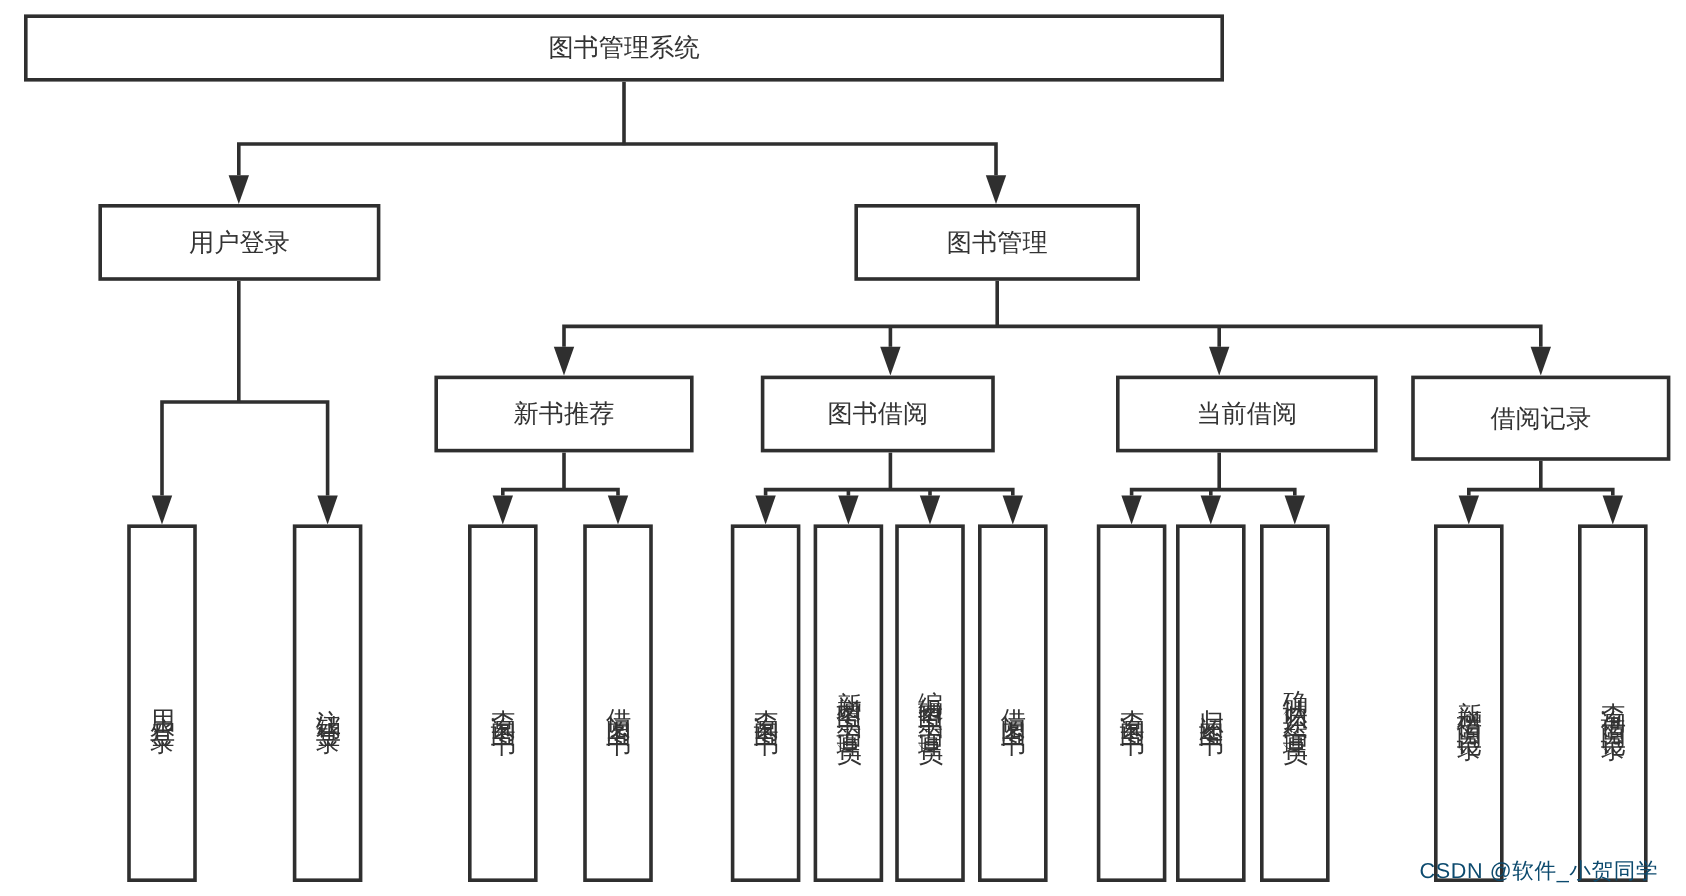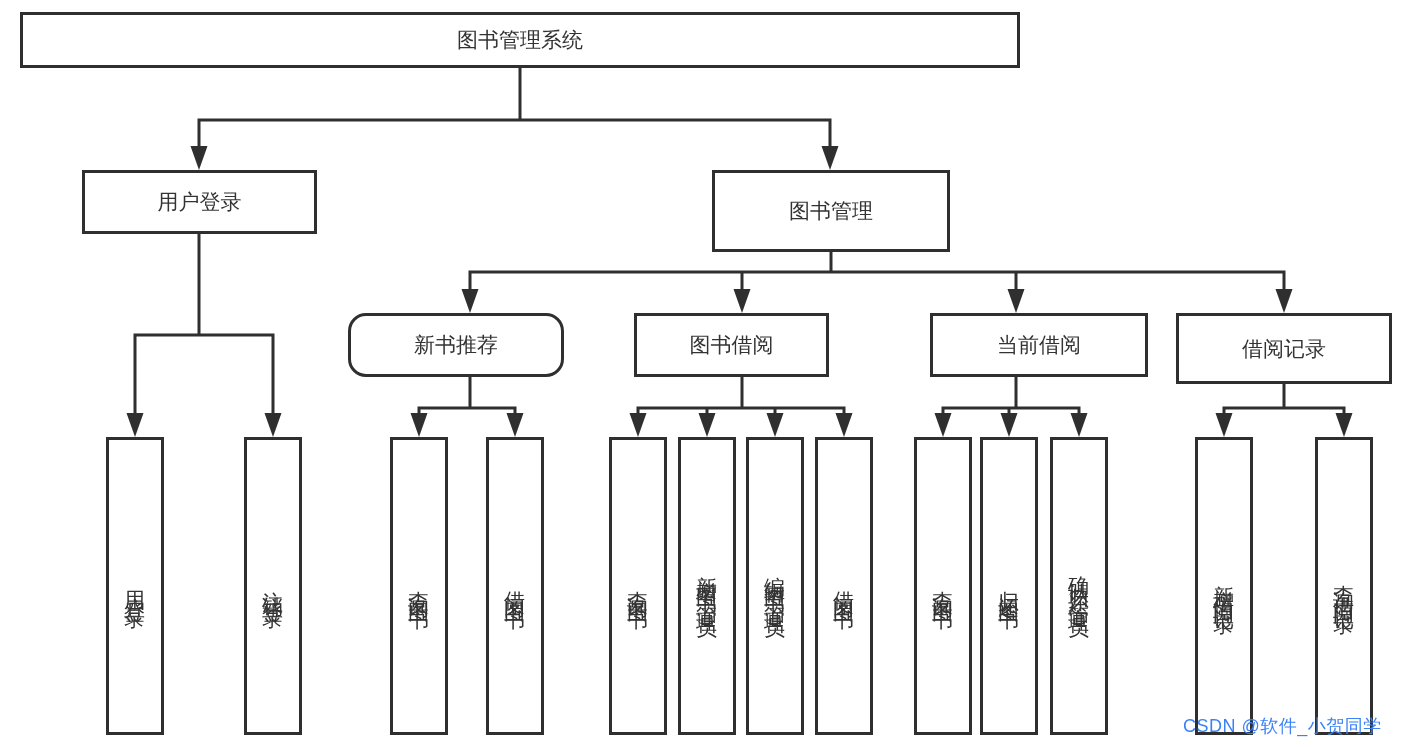--- a/index.html
+++ b/index.html
@@ -30,21 +30,21 @@
     letter-spacing: 6px;
     line-height: 1.1;
     white-space: nowrap;
   }
   .hnode { font-weight: 400; }
   .leaf { width: 58px; height: 298px; top: 437px; }
   .watermark {
     position: absolute;
     left: 1183px; top: 714px;
     font-size: 18px;
-    color: #3b82f6;
+    color: #0c4a6e;
     letter-spacing: 0.5px;
     z-index: 5;
     white-space: nowrap;
   }
 </style>
 </head>
 <body>
 
 <div class="stage">
 
@@ -103,25 +103,25 @@
     </g>
   </svg>
 
   <div class="box hnode" style="left:20px; top:12px; width:1000px; height:56px;">
     <span>图书管理系统</span>
   </div>
 
   <div class="box hnode" style="left:82px; top:170px; width:235px; height:64px;">
     <span>用户登录</span>
   </div>
-  <div class="box hnode" style="left:712px; top:170px; width:238px; height:82px;">
+  <div class="box hnode" style="left:712px; top:170px; width:238px; height:64px;">
     <span>图书管理</span>
   </div>
 
-  <div class="box hnode" style="left:348px; top:313px; width:216px; height:64px;border-radius:18px;">
+  <div class="box hnode" style="left:362px; top:313px; width:216px; height:64px;">
     <span>新书推荐</span>
   </div>
   <div class="box hnode" style="left:634px; top:313px; width:195px; height:64px;">
     <span>图书借阅</span>
   </div>
   <div class="box hnode" style="left:930px; top:313px; width:218px; height:64px;">
     <span>当前借阅</span>
   </div>
   <div class="box hnode" style="left:1176px; top:313px; width:216px; height:71px;">
     <span>借阅记录</span>

